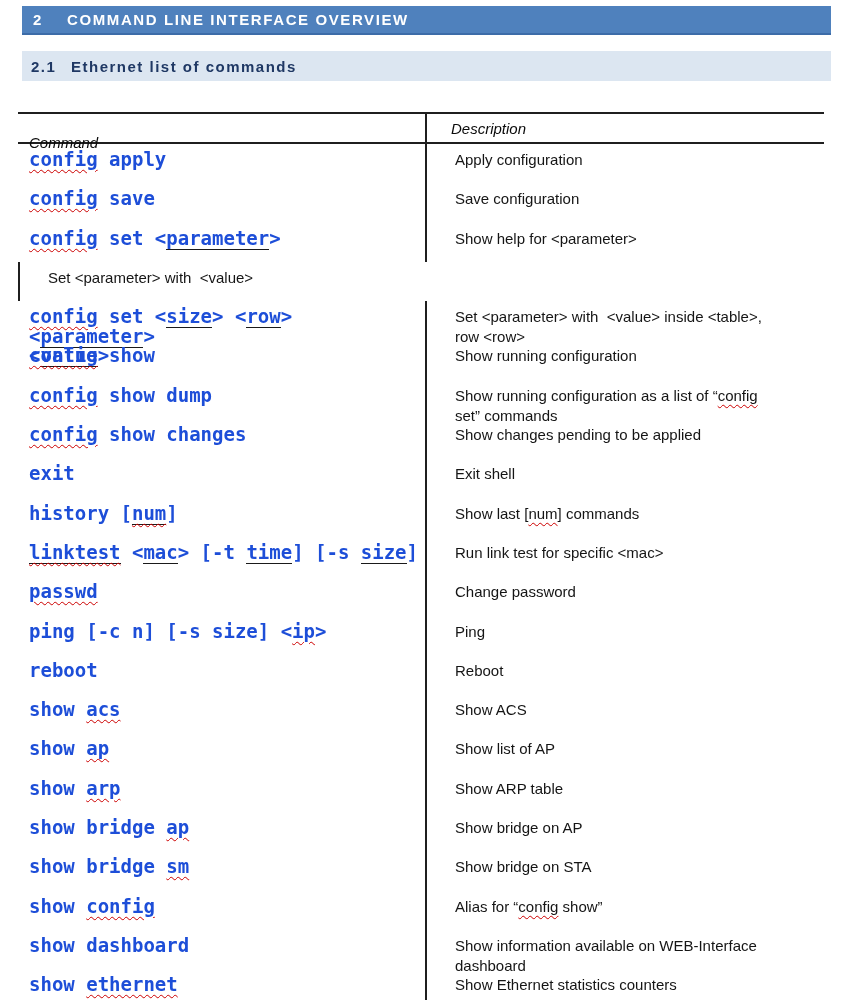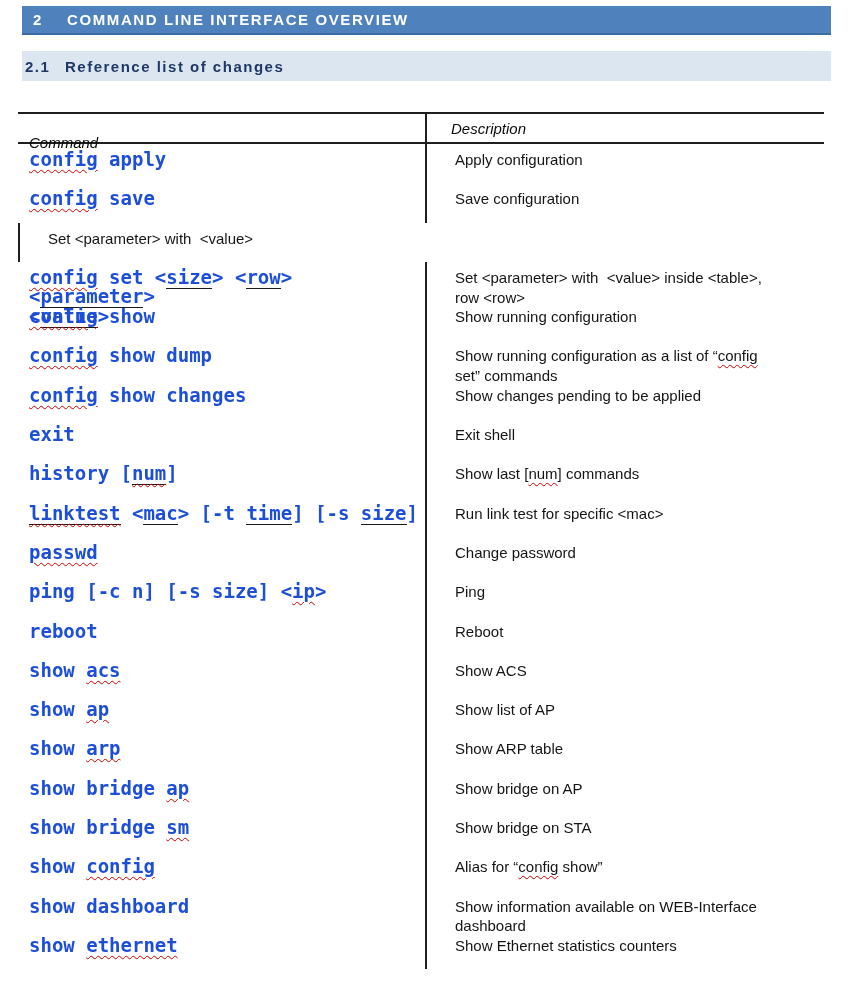--- a/index.html
+++ b/index.html
@@ -22,21 +22,21 @@
     color:#fff;display:flex;align-items:center;
     font-weight:bold;font-size:15px;letter-spacing:1.6px;
   }
   .h1-num{margin-left:11px;width:34px;}
   .h2-bar{
     position:absolute;left:22px;top:51px;width:809px;height:30px;
     background:var(--subhead-bg);color:var(--subhead-text);
     display:flex;align-items:center;
     font-weight:bold;font-size:15px;letter-spacing:1.5px;
   }
-  .h2-num{margin-left:3px;width:40px;}
+  .h2-num{margin-left:9px;width:40px;}
   .cli-table{position:absolute;left:18px;top:112px;width:806px;}
   .t-head{
     display:flex;height:32px;
     border-top:2px solid var(--border);border-bottom:2px solid var(--border);
     font-style:italic;font-size:15px;color:#0a0a0a;
   }
   .t-head>div{display:flex;align-items:center;}
   .th-cmd{width:407px;padding-left:11px;margin-top:28px;}
   .th-desc{width:399px;padding-left:24px;border-left:2px solid var(--border);}
   .t-row{display:flex;height:39.3px;overflow:visible;}
@@ -66,36 +66,40 @@
 </head>
 <body>
 
 <div class="h1-bar">
   <span class="h1-num">2</span>
   <span>COMMAND LINE INTERFACE OVERVIEW</span>
 </div>
 
 <div class="h2-bar">
   <span class="h2-num">2.1</span>
-  <span>Reference list of changes</span>
+  <span>Ethernet list of commands</span>
 </div>
 
 <div class="cli-table">
   <div class="t-head">
     <div class="th-cmd">Command</div>
     <div class="th-desc">Description</div>
   </div>
   <div id="table-body">
       <div class="t-row">
         <div class="td cmd"><span class="sp">config</span> apply</div>
         <div class="td desc">Apply configuration</div>
       </div>
       <div class="t-row">
         <div class="td cmd"><span class="sp">config</span> save</div>
         <div class="td desc">Save configuration</div>
+      </div>
+      <div class="t-row">
+        <div class="td cmd"><span class="sp">config</span> set &lt;<span class="u">parameter</span>&gt;</div>
+        <div class="td desc">Show help for &lt;parameter&gt;</div>
       </div>
       <div class="t-row">
         <div class="td desc">Set &lt;parameter&gt; with  &lt;value&gt;</div>
       </div>
       <div class="t-row">
         <div class="td cmd"><span class="sp">config</span> set &lt;<span class="u">size</span>&gt; &lt;<span class="u">row</span>&gt; &lt;<span class="u">parameter</span>&gt;
 &lt;<span class="u">value</span>&gt;</div>
         <div class="td desc">Set &lt;parameter&gt; with  &lt;value&gt; inside &lt;table&gt;,
 row &lt;row&gt;</div>
       </div>

